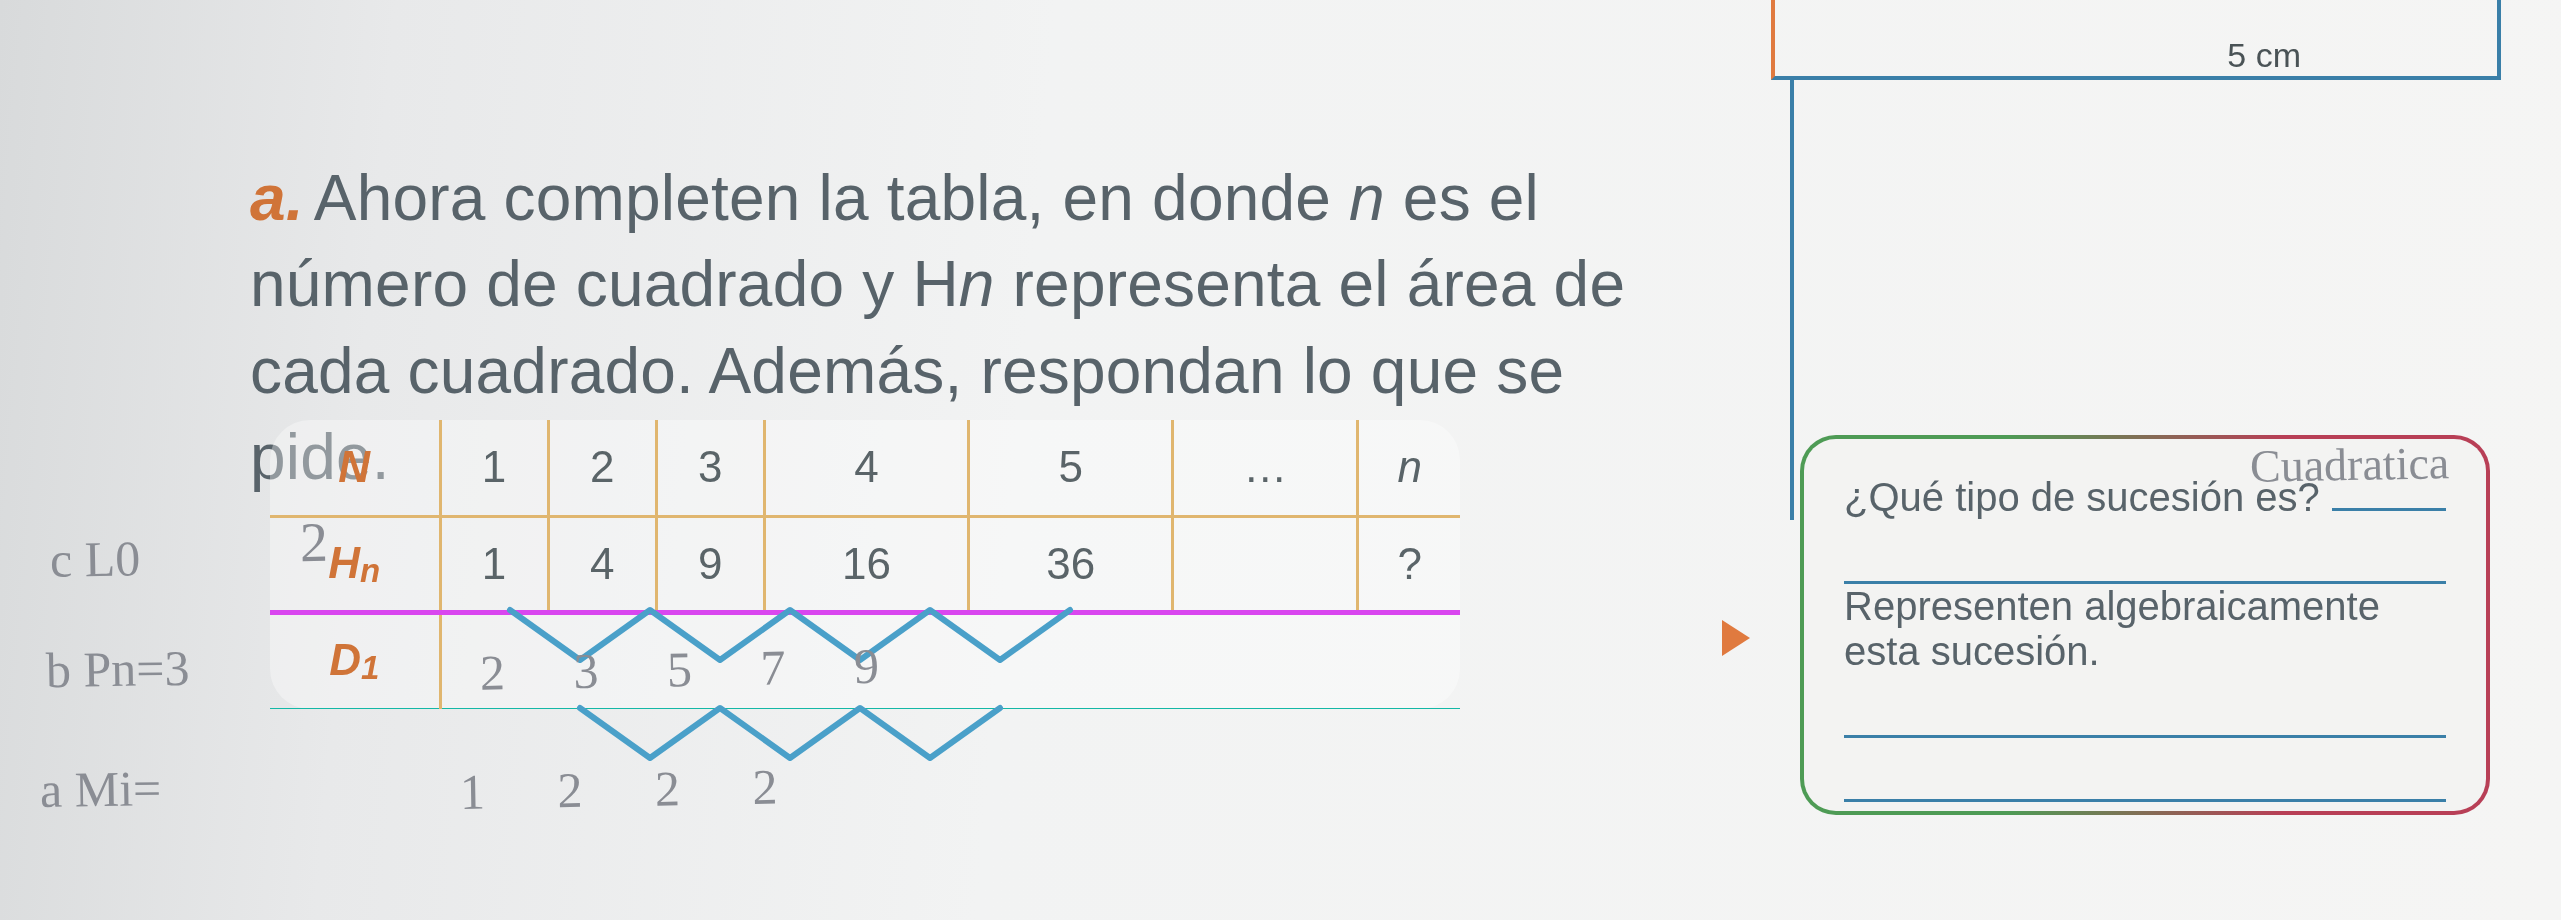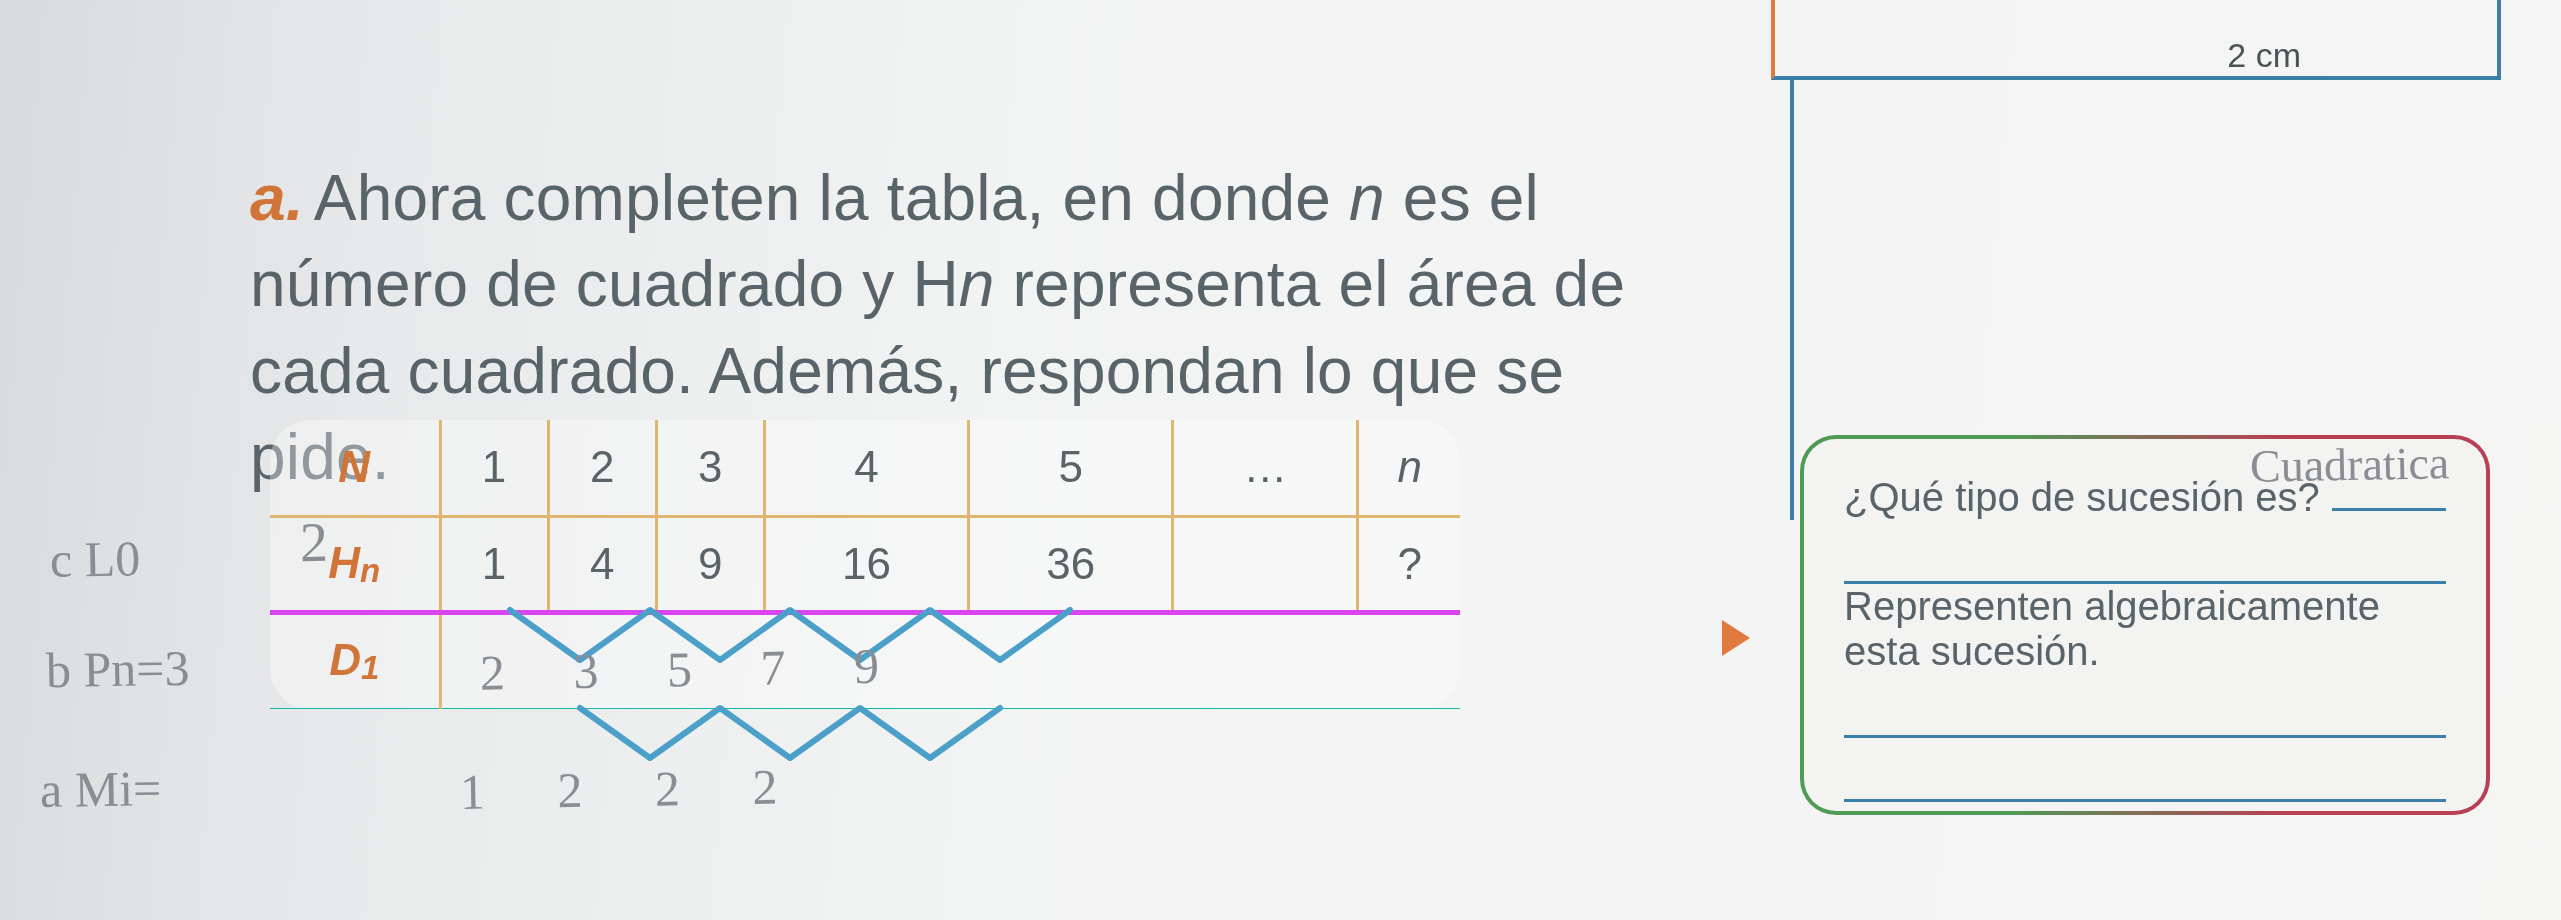--- a/index.html
+++ b/index.html
@@ -130,21 +130,21 @@
     font-family: "Comic Sans MS", cursive;
     color: #8a8d94;
     font-size: 50px;
     transform: rotate(-1deg);
   }
 </style>
 </head>
 <body>
 
 <div class="top-rect"></div>
-<div class="top-rect-label">2 cm</div>
+<div class="top-rect-label">5 cm</div>
 <div class="vline"></div>
 
 <div class="question">
   <span class="marker">a.</span><span>Ahora completen la tabla, en donde </span><em>n</em><span> es el número de cuadrado y H</span><em>n</em><span> representa el área de cada cuadrado. Además, respondan lo que se pide.</span>
 </div>
 
 <div class="table-panel">
   <table>
     <tbody>
         <tr class="r-head">

